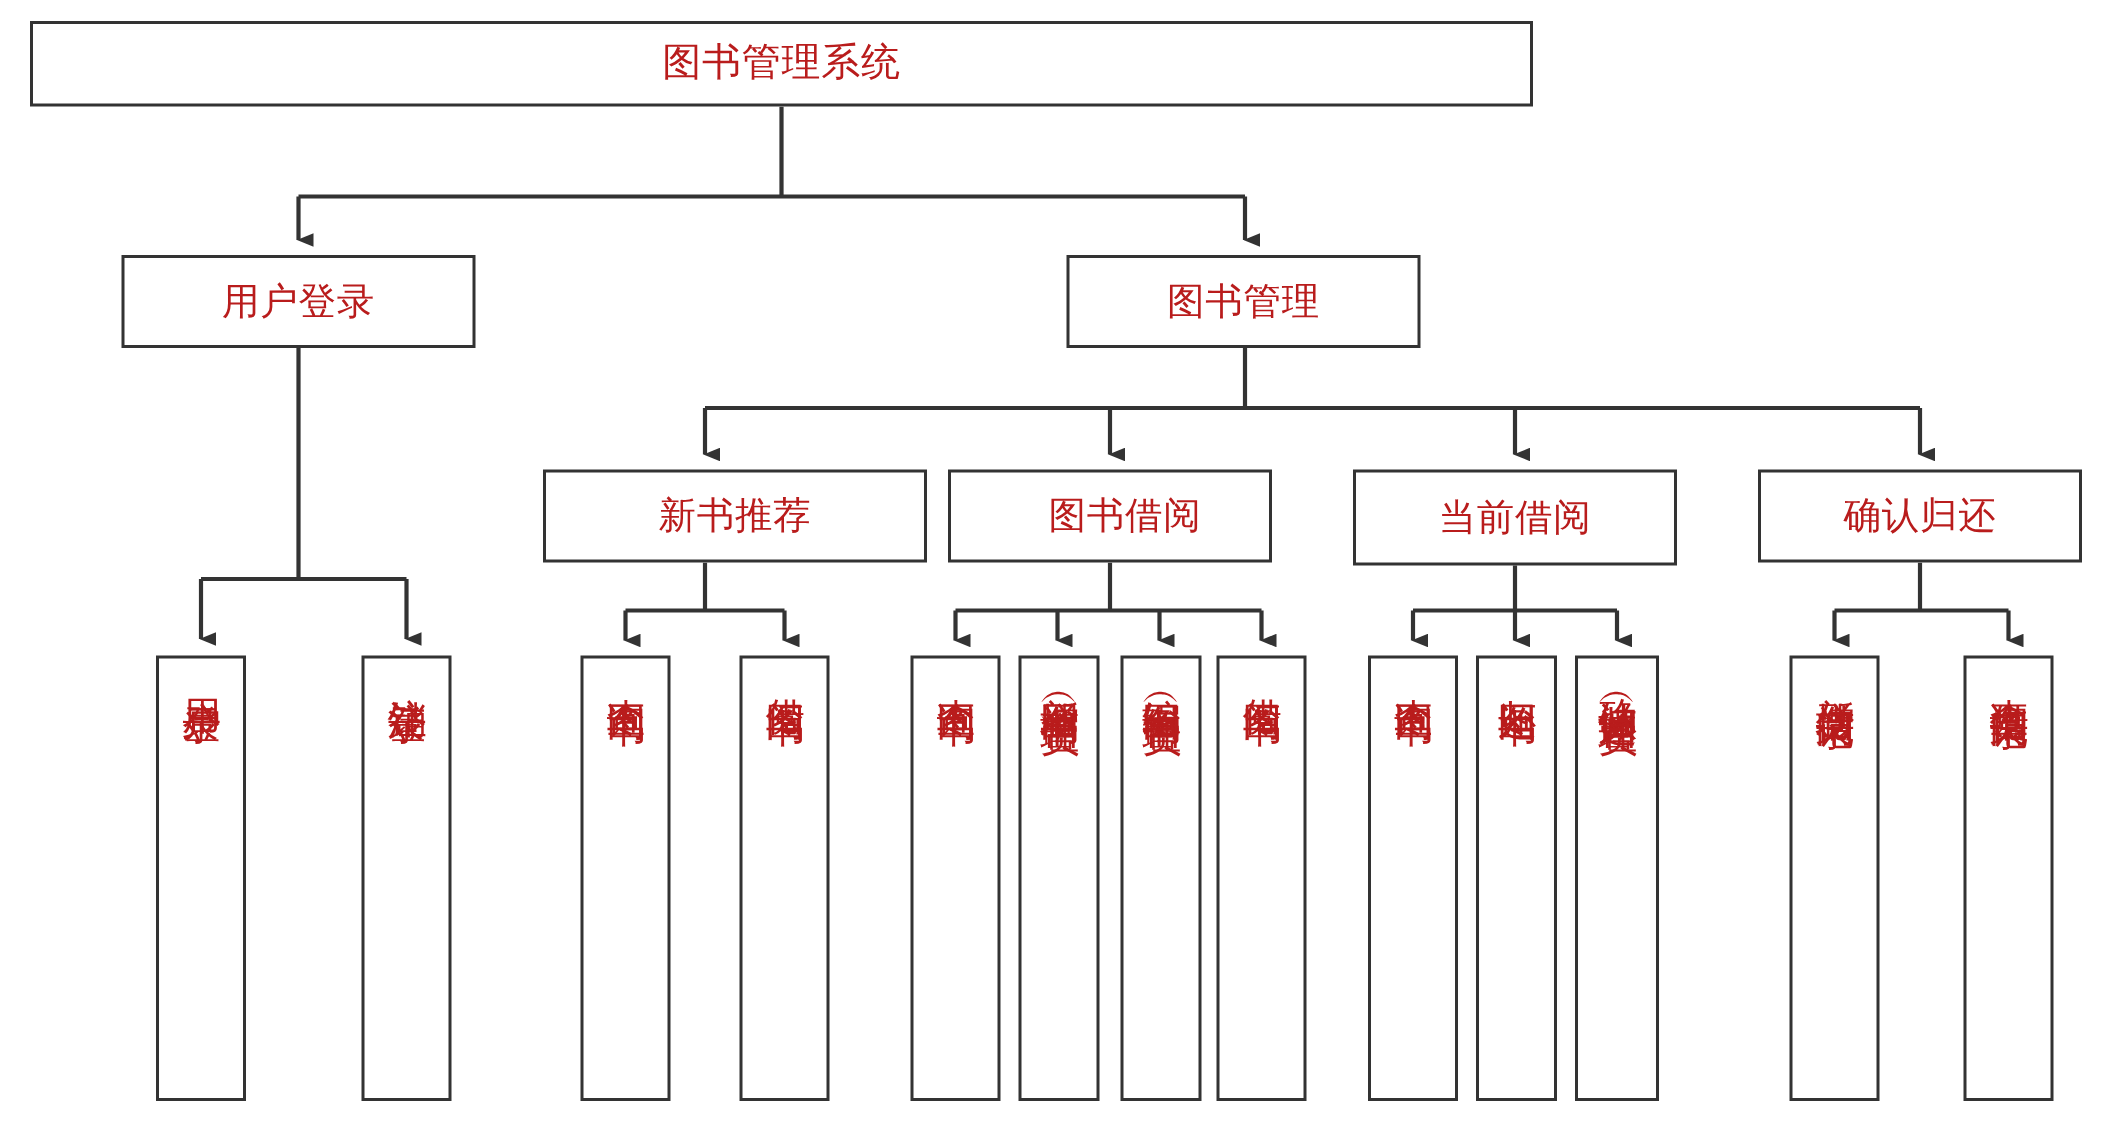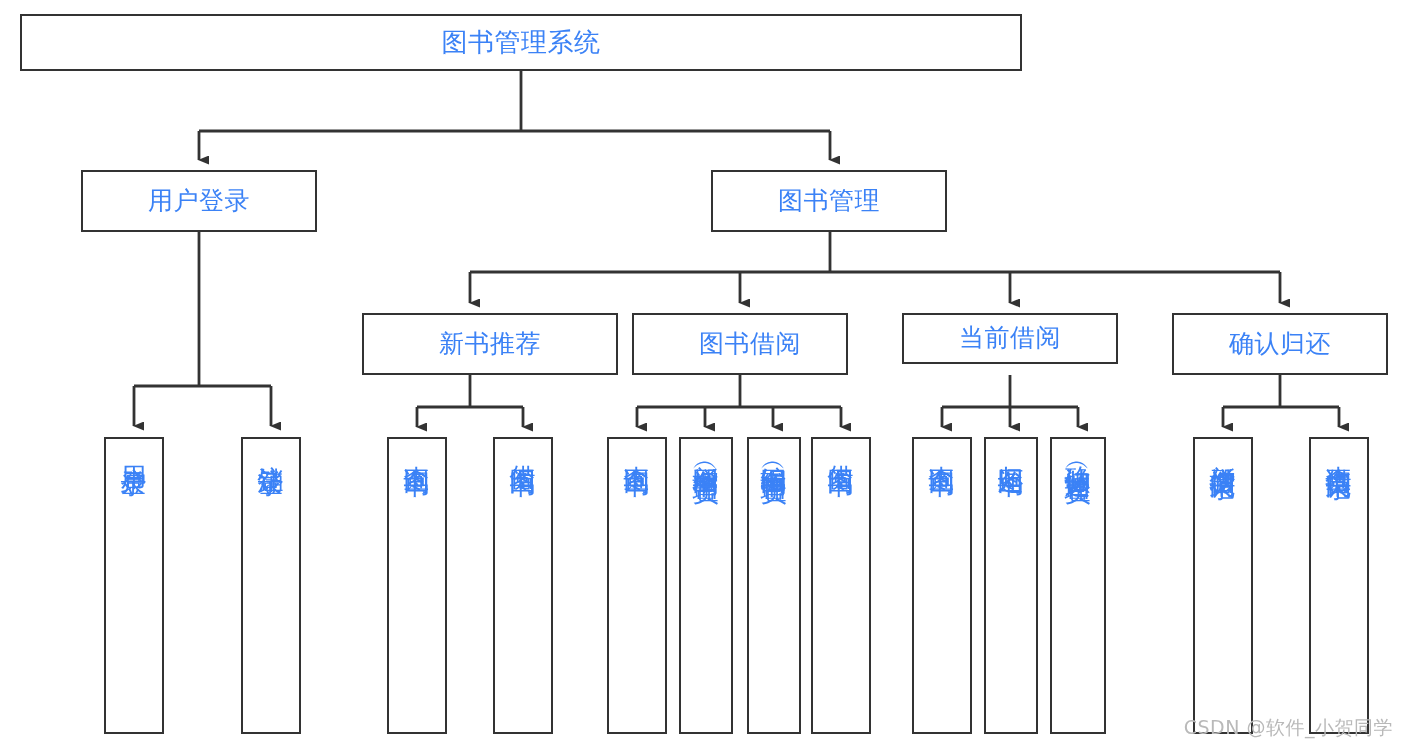--- a/index.html
+++ b/index.html
@@ -34,21 +34,21 @@
     display: flex;
     align-items: center;
     justify-content: center;
     color: #1a1a1a;
     z-index: 2;
   }
   .node-label {
     display: block;
     text-align: left;
     line-height: 1.22;
-    color: #3b82f6;
+    color: #b91c1c;
   }
   .node.horizontal .node-label {
     font-size: 25px;
     letter-spacing: 0.5px;
   }
   .node.vertical {
     align-items: flex-start;
     padding-top: 6px;
   }
   .node.vertical .node-label {
@@ -139,21 +139,21 @@
   <div class="node horizontal" style="left:711px; top:170px; width:236px; height:62px;">
     <span class="node-label">图书管理</span>
   </div>
 
   <div class="node horizontal" style="left:362px; top:313px; width:256px; height:62px;">
     <span class="node-label">新书推荐</span>
   </div>
   <div class="node horizontal" style="left:632px; top:313px; width:216px; height:62px;padding-left:20px;">
     <span class="node-label">图书借阅</span>
   </div>
-  <div class="node horizontal" style="left:902px; top:313px; width:216px; height:51px;">
+  <div class="node horizontal" style="left:902px; top:313px; width:216px; height:64px;">
     <span class="node-label">当前借阅</span>
   </div>
   <div class="node horizontal" style="left:1172px; top:313px; width:216px; height:62px;">
     <span class="node-label">确认归还</span>
   </div>
 
   <div class="node vertical" style="left:104px; top:437px; width:60px; height:297px;">
     <span class="node-label">用户登录</span>
   </div>
   <div class="node vertical" style="left:241px; top:437px; width:60px; height:297px;">
@@ -190,15 +190,14 @@
     <span class="node-label">确认归还（管理员）</span>
   </div>
 
   <div class="node vertical" style="left:1193px; top:437px; width:60px; height:297px;">
     <span class="node-label">新增借阅记录</span>
   </div>
   <div class="node vertical" style="left:1309px; top:437px; width:60px; height:297px;">
     <span class="node-label">查询借阅记录</span>
   </div>
 
-  <div id="watermark">CSDN @软件_小贺同学</div>
 
 </div>
 
 </body></html>

